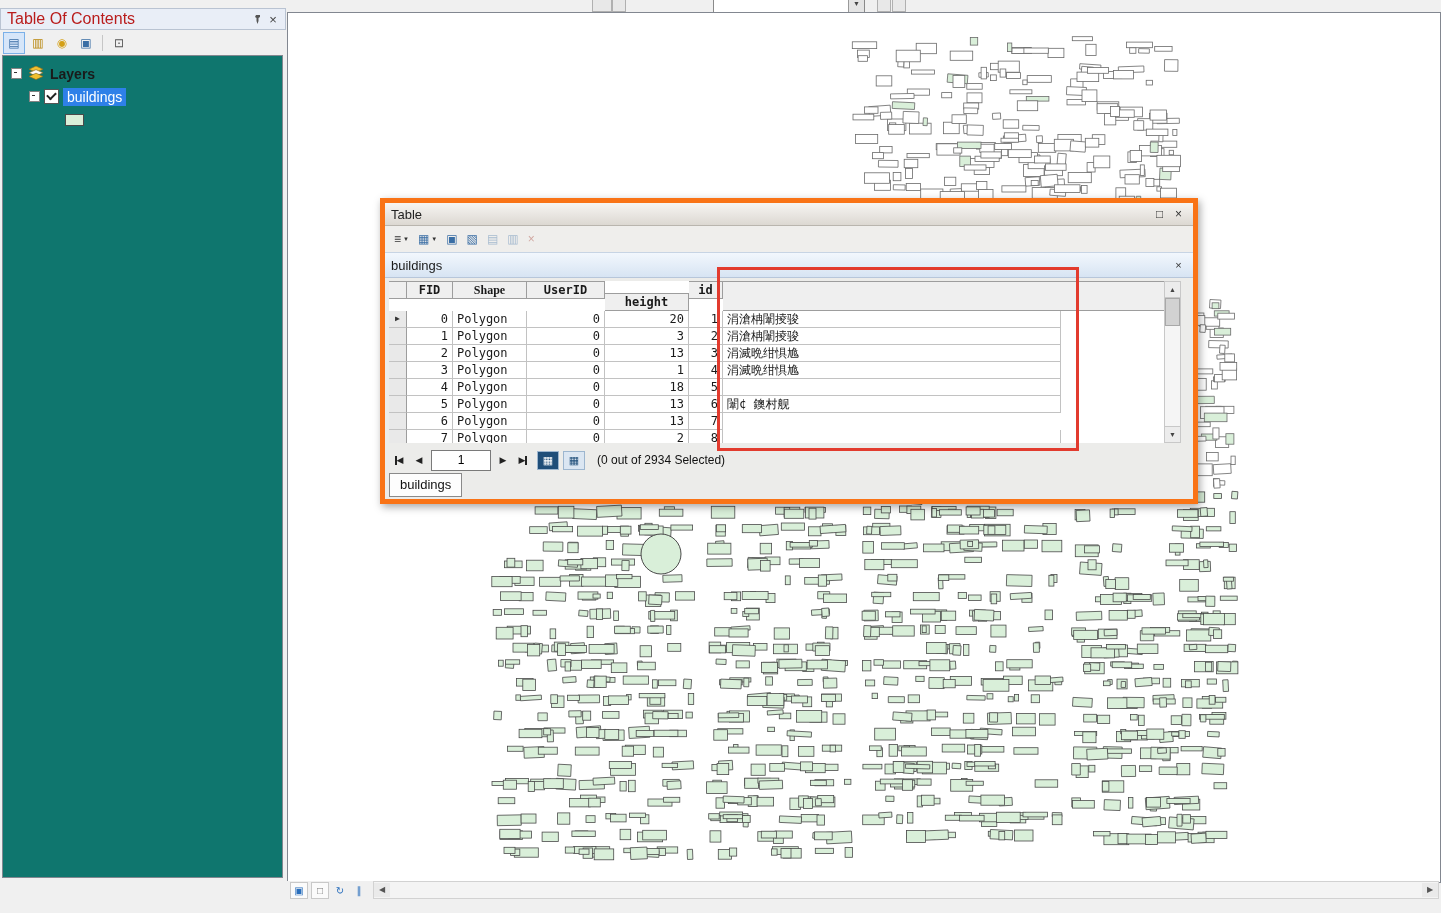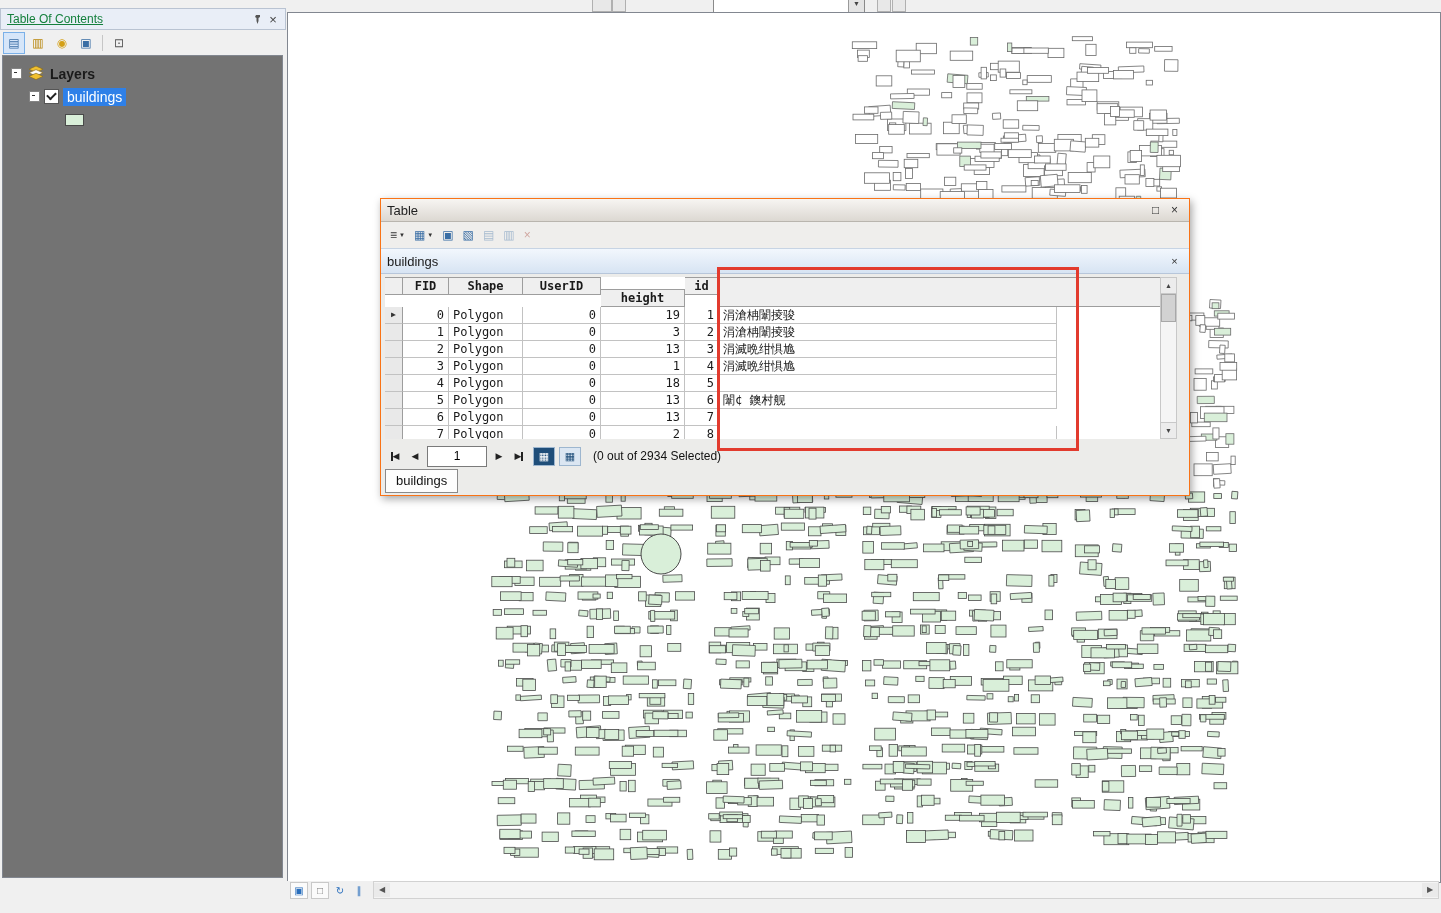--- a/index.html
+++ b/index.html
@@ -10,45 +10,45 @@
   }
   
   .top-strip{position:absolute;left:0;top:0;width:1441px;height:12px;background:#f0f0f0;overflow:hidden;}
   .ts-btn{position:absolute;top:0;height:11px;background:#e8e8e8;border:1px solid #b0b0b0;border-top:none;}
   .ts-combo{position:absolute;left:713px;top:-6px;width:150px;height:17px;background:#fff;border:1px solid #8a8a8a;}
   .ts-combo .dd{position:absolute;right:0;top:0;width:15px;height:100%;background:#e4e4e4;border-left:1px solid #9a9a9a;
     font-size:7px;color:#444;text-align:center;line-height:17px;}
   
   .toc{position:absolute;left:0;top:8px;width:286px;height:905px;background:#f0f0f0;}
   .toc-header{height:20px;background:#e9eef7;border:1px solid #b9c3d2;display:flex;align-items:center;padding:0 4px;}
-  .toc-title{flex:1;font-size:12px;color:#15803d;padding-left:2px;text-decoration:underline;}
+  .toc-title{flex:1;font-size:16px;color:#b91c1c;padding-left:2px;}
   .toc-hbtn{width:16px;height:16px;display:flex;align-items:center;justify-content:center;color:#444;font-size:13px;cursor:default;}
   .toc-toolbar{height:26px;display:flex;align-items:center;padding:0 3px;gap:2px;}
   .toc-tool{width:20px;height:20px;display:flex;align-items:center;justify-content:center;font-size:12px;border:1px solid transparent;}
   .toc-tool.sel{background:#d6e6f9;border:1px solid #7ab0e8;}
   .toc-sep{width:1px;height:16px;background:#c6c6c6;margin:0 3px;}
-  .toc-tree{position:absolute;left:2px;right:3px;top:47px;bottom:35px;background:#737373;border:1px solid #828790;padding-top:6px;}
+  .toc-tree{position:absolute;left:2px;right:3px;top:47px;bottom:35px;background:#0f766e;border:1px solid #828790;padding-top:6px;}
   .tree-row{display:flex;align-items:center;height:23px;}
   .exp{width:9px;height:9px;border:1px solid #848484;background:#fff;position:relative;flex:none;}
   .exp::before{content:"";position:absolute;left:2px;top:3px;width:3px;height:1px;background:#333;}
   .cb{width:13px;height:13px;border:1px solid #555;background:#fff;position:relative;flex:none;margin:0 4px;}
   .cb::after{content:"";position:absolute;left:2px;top:2px;width:7px;height:4px;border-left:2px solid #222;border-bottom:2px solid #222;transform:rotate(-45deg);}
   .layers-label{font-weight:bold;font-size:14px;margin-left:5px;}
   .sel-label{font-size:14px;color:#fff;background:#2e80e8;padding:1px 4px;}
   .swatch{width:17px;height:10px;border:1px solid #4a4a4a;background:#d9efd9;flex:none;}
   
   .map{position:absolute;left:287px;top:12px;width:1152px;height:869px;background:#fff;border:1px solid #828790;overflow:hidden;}
   .map-footer{position:absolute;left:287px;top:881px;width:1152px;height:18px;background:#f0f0f0;display:flex;align-items:center;}
   .mf-icon{width:16px;height:15px;display:flex;align-items:center;justify-content:center;font-size:10px;color:#2a6fbd;margin-left:3px;border:1px solid #c9c9c9;background:#fbfbfb;}
   .mf-plain{border:none;background:none;}
   .hsb{flex:1;height:16px;margin-left:6px;background:#f4f4f4;border:1px solid #d2d2d2;display:flex;align-items:center;}
   .hsb .arr{width:16px;height:14px;text-align:center;font-size:8px;line-height:14px;color:#555;background:#eaeaea;}
   .hsb .track{flex:1;height:14px;}
   
-  .twin{position:absolute;left:380px;top:198px;width:808px;height:296px;background:#ececea;border:1px solid #f97316;box-shadow:2px 3px 8px rgba(0,0,0,.35);}
+  .twin{position:absolute;left:380px;top:198px;width:808px;height:296px;background:#ececea;border:5px solid #f97316;box-shadow:2px 3px 8px rgba(0,0,0,.35);}
   .twin-title{height:22px;background:linear-gradient(#f7f5f2,#dcd8d2);display:flex;align-items:center;padding:0 6px;border-bottom:1px solid #b9b5ae;}
   .twin-title .t{flex:1;font-size:13px;color:#222;}
   .wbtn{width:17px;height:16px;display:flex;align-items:center;justify-content:center;font-size:12px;color:#333;margin-left:2px;}
   .twin-toolbar{height:26px;display:flex;align-items:center;padding:0 6px;gap:3px;background:#efeeec;}
   .tbtn{height:20px;display:flex;align-items:center;justify-content:center;padding:0 3px;font-size:12px;color:#3a6ea5;}
   .tbtn .caret{font-size:6px;color:#333;margin-left:2px;}
   .tbtn.dis{opacity:.4;}
   .tbtn.del{color:#a33a2e;}
   .layerbar{height:24px;background:linear-gradient(#f2f7fd,#d7e4f3);border-top:1px solid #c7d4e4;border-bottom:1px solid #b7c6da;display:flex;align-items:center;padding:0 6px;}
   .layerbar .t{flex:1;font-size:13px;color:#1a1a1a;}
@@ -1289,33 +1289,33 @@
   <div class="layerbar">
     <span class="t">buildings</span>
     <span class="wbtn" style="font-size:11px;">×</span>
   </div>
 
   <div class="gridwrap">
     <div class="gridtable">
       <div class="ghead" id="grid-head">
           <div class="cell hcell mark"></div>
           <div class="cell hcell" style="width: 46px;">FID</div>
-          <div class="cell hcell" style="width: 74px;">Shape</div>
+          <div class="cell hcell" style="width: 74px; font-family: Liberation Serif, serif;">Shape</div>
           <div class="cell hcell" style="width: 78px;">UserID</div>
           <div class="cell hcell" style="width: 84px; margin-top: 12px;">height</div>
           <div class="cell hcell" style="width: 34px;">id</div>
           <div class="hcellfill"></div>
         </div>
       <div id="grid-body">
           <div class="grow">
             <div class="cell mark">▶</div>
             <div class="cell ar" style="width: 46px;">0</div>
             <div class="cell" style="width: 74px;">Polygon</div>
             <div class="cell ar" style="width: 78px;">0</div>
-            <div class="cell ar" style="width: 84px;">19</div>
+            <div class="cell ar" style="width: 84px;">20</div>
             <div class="cell ar" style="width: 34px;">1</div>
             <div class="cell" style="width: 338px;">涓滄柟闈掕骏</div>
             <div class="cellfill"></div>
           </div>
           <div class="grow">
             <div class="cell mark"></div>
             <div class="cell ar" style="width: 46px;">1</div>
             <div class="cell" style="width: 74px;">Polygon</div>
             <div class="cell ar" style="width: 78px;">0</div>
             <div class="cell ar" style="width: 84px;">3</div>

